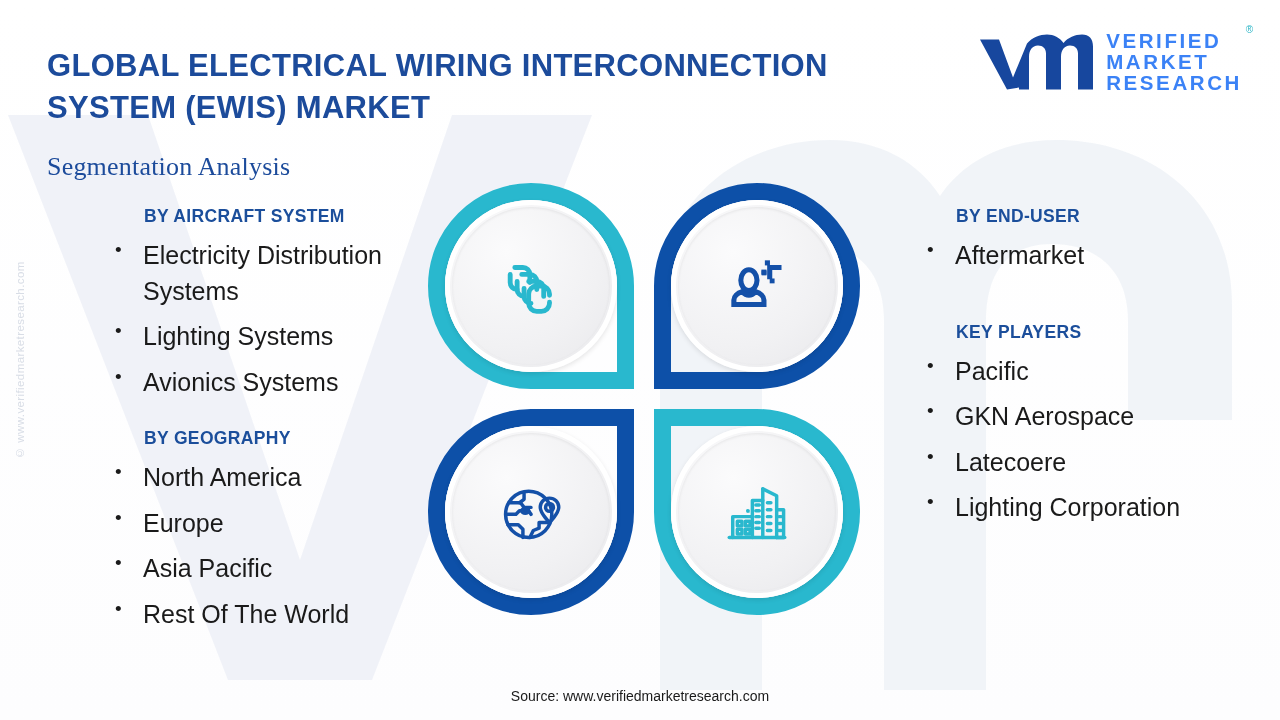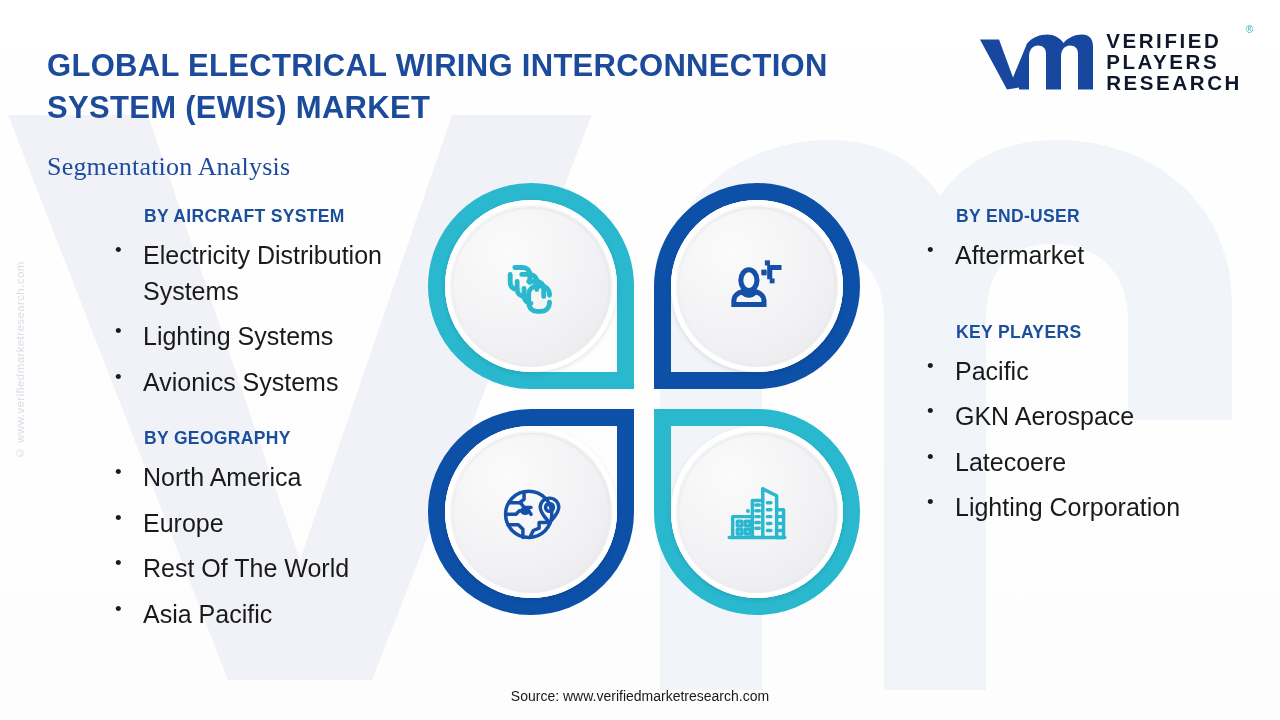--- a/index.html
+++ b/index.html
@@ -34,21 +34,21 @@
   #subtitle {
     position:absolute; left:47px; top:152px;
     font-size:26px; color:#1c4b9b; letter-spacing:.2px;font-family:Liberation Serif, serif;
   }
 
   
   #logo { position:absolute; right:38px; top:30px; display:flex; align-items:center; gap:13px; z-index:5; }
   #logo-mark { width:116px; height:62px; display:block; }
   #logo-text { position:relative; line-height:1.03; }
   #logo-text .lt {
-    display:block; color:#0f172a; font-weight:bold;
+    display:block; color:#3b82f6; font-weight:bold;
     font-size:20.5px; letter-spacing:2.6px;
   }
   #logo-reg { position:absolute; right:-11px; top:-5px; font-size:10px; color:#2cb5c6; }
 
   
   .col { position:absolute; z-index:3; }
   #col-left  { left:112px; top:206px; width:330px; }
   #col-right { left:924px; top:206px; width:370px; }
 
   .block { margin-bottom:0; }
@@ -140,21 +140,21 @@
     <path d="M6 16 L44 16 L72 92 L100 24 C110 12 126 6 140 6
              C154 6 165 12 173 23 C182 12 196 6 210 6
              C224 6 232 14 232 30 L232 116 L202 116 L202 44
              C202 34 196 28 186 28 C174 28 168 38 168 50
              L168 116 L138 116 L138 44 C138 34 132 28 122 28
              C110 28 104 38 104 50 L104 116 L84 116 L84 112
              L60 116 Z" fill="#17479e"></path>
   </svg>
   <div id="logo-text">
     <span class="lt">VERIFIED</span>
-    <span class="lt">PLAYERS</span>
+    <span class="lt">MARKET</span>
     <span class="lt">RESEARCH</span>
     <span id="logo-reg">®</span>
   </div>
 </div>
 
 <div class="col" id="col-left">
 
   <div class="block" id="blk-aircraft">
     <div class="block-head">BY AIRCRAFT SYSTEM</div>
     <ul class="items">
@@ -162,22 +162,22 @@
       <li>Lighting Systems</li>
       <li>Avionics Systems</li>
     </ul>
   </div>
 
   <div class="block" id="blk-geography">
     <div class="block-head">BY GEOGRAPHY</div>
     <ul class="items">
       <li>North America</li>
       <li>Europe</li>
+      <li>Asia Pacific</li>
       <li>Rest Of The World</li>
-      <li>Asia Pacific</li>
     </ul>
   </div>
 
 </div>
 
 <div class="col" id="col-right">
 
   <div class="block" id="blk-enduser">
     <div class="block-head">BY END-USER</div>
     <ul class="items">

